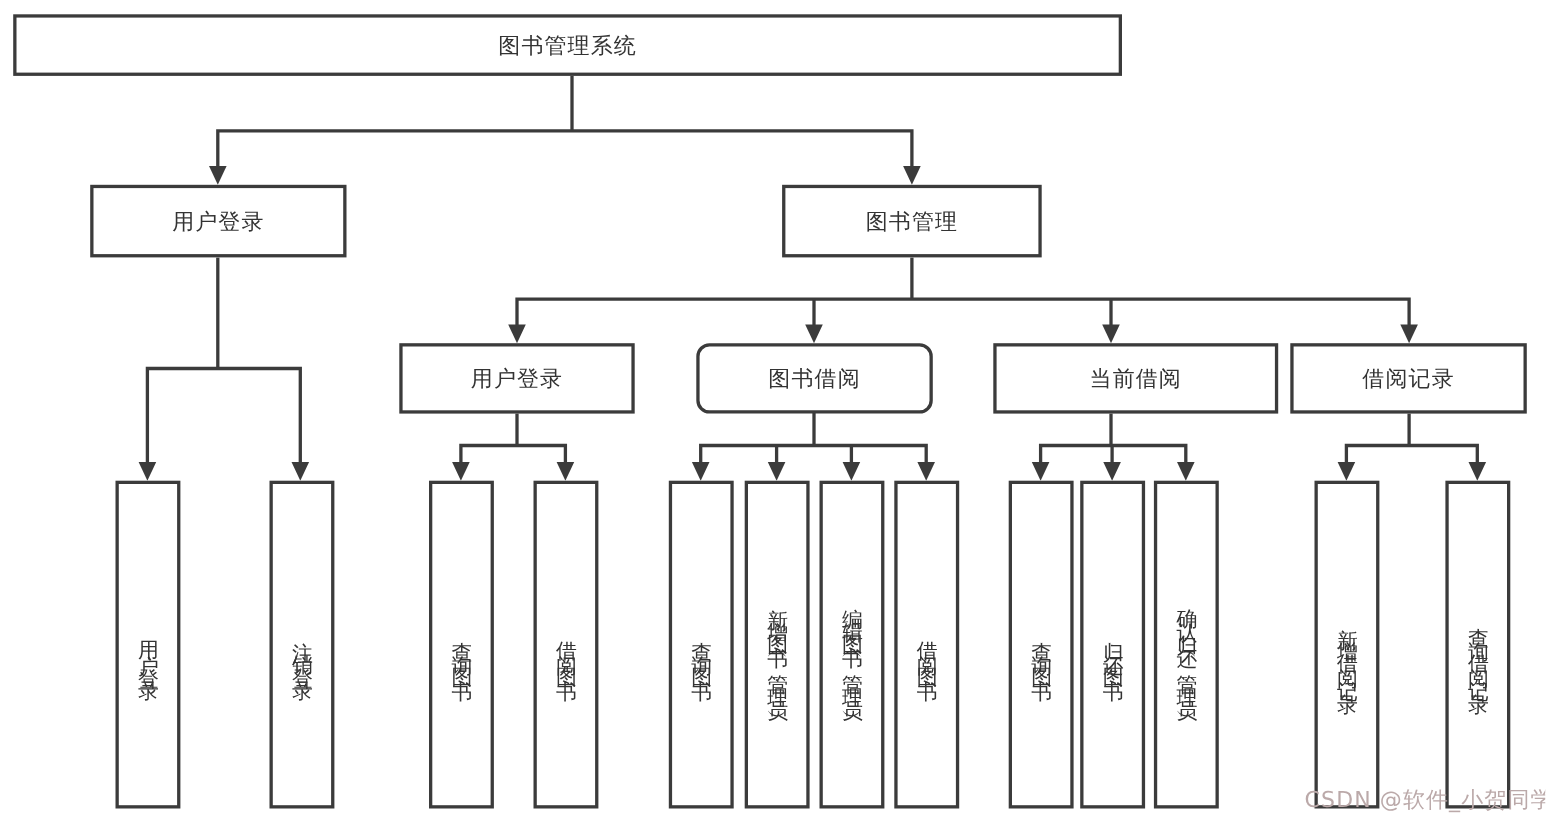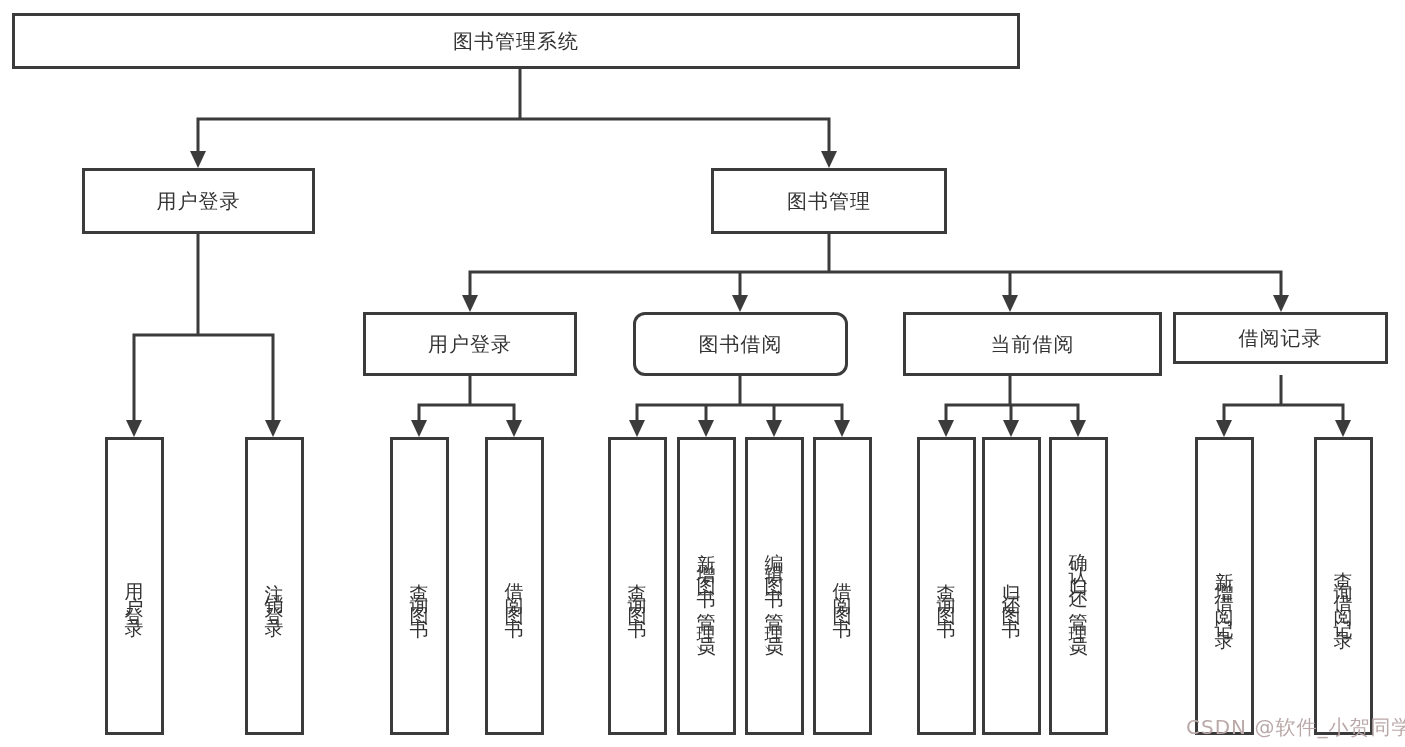--- a/index.html
+++ b/index.html
@@ -118,21 +118,21 @@
 
   <div class="box" style="left:363px; top:312px; width:214px; height:64px;">
     <span class="hlabel">用户登录</span>
   </div>
   <div class="box" style="left:633px; top:312px; width:215px; height:64px;border-radius:12px;">
     <span class="hlabel">图书借阅</span>
   </div>
   <div class="box" style="left:903px; top:312px; width:259px; height:64px;">
     <span class="hlabel">当前借阅</span>
   </div>
-  <div class="box" style="left:1173px; top:312px; width:215px; height:52px;">
+  <div class="box" style="left:1173px; top:312px; width:215px; height:64px;">
     <span class="hlabel">借阅记录</span>
   </div>
 
   <div class="box vbox" style="left:105px; top:437px; width:59px; height:298px;">
     <span class="vlabel">用户登录</span>
   </div>
   <div class="box vbox" style="left:245px; top:437px; width:59px; height:298px;">
     <span class="vlabel">注销登录</span>
   </div>
 

